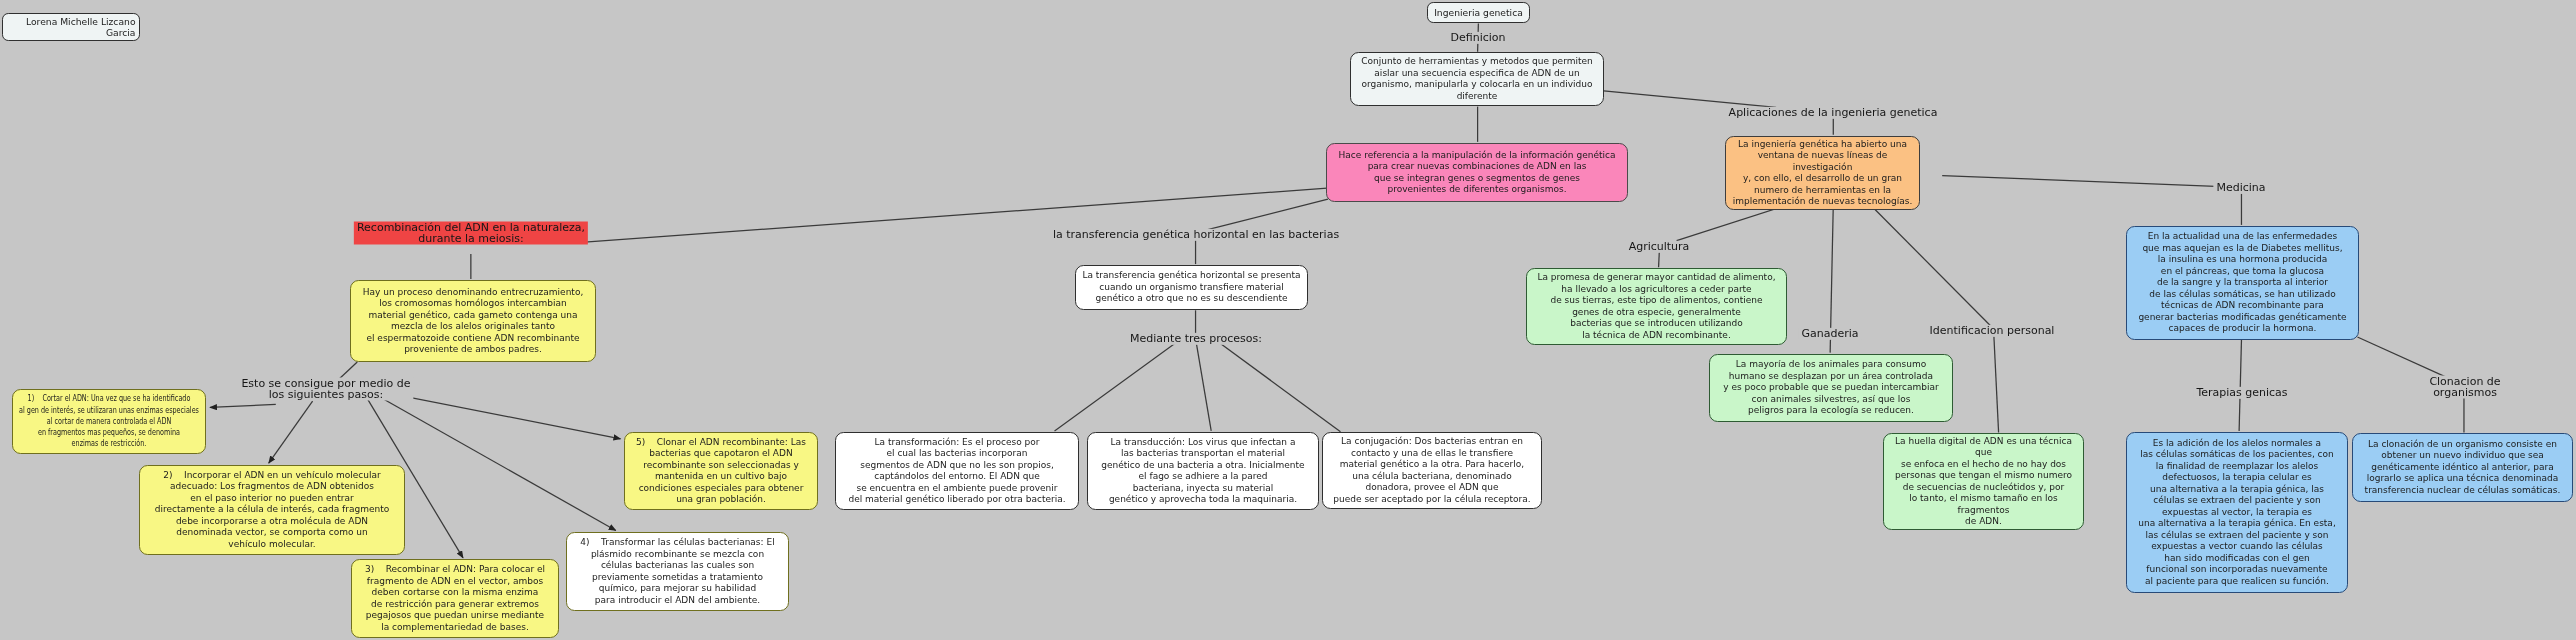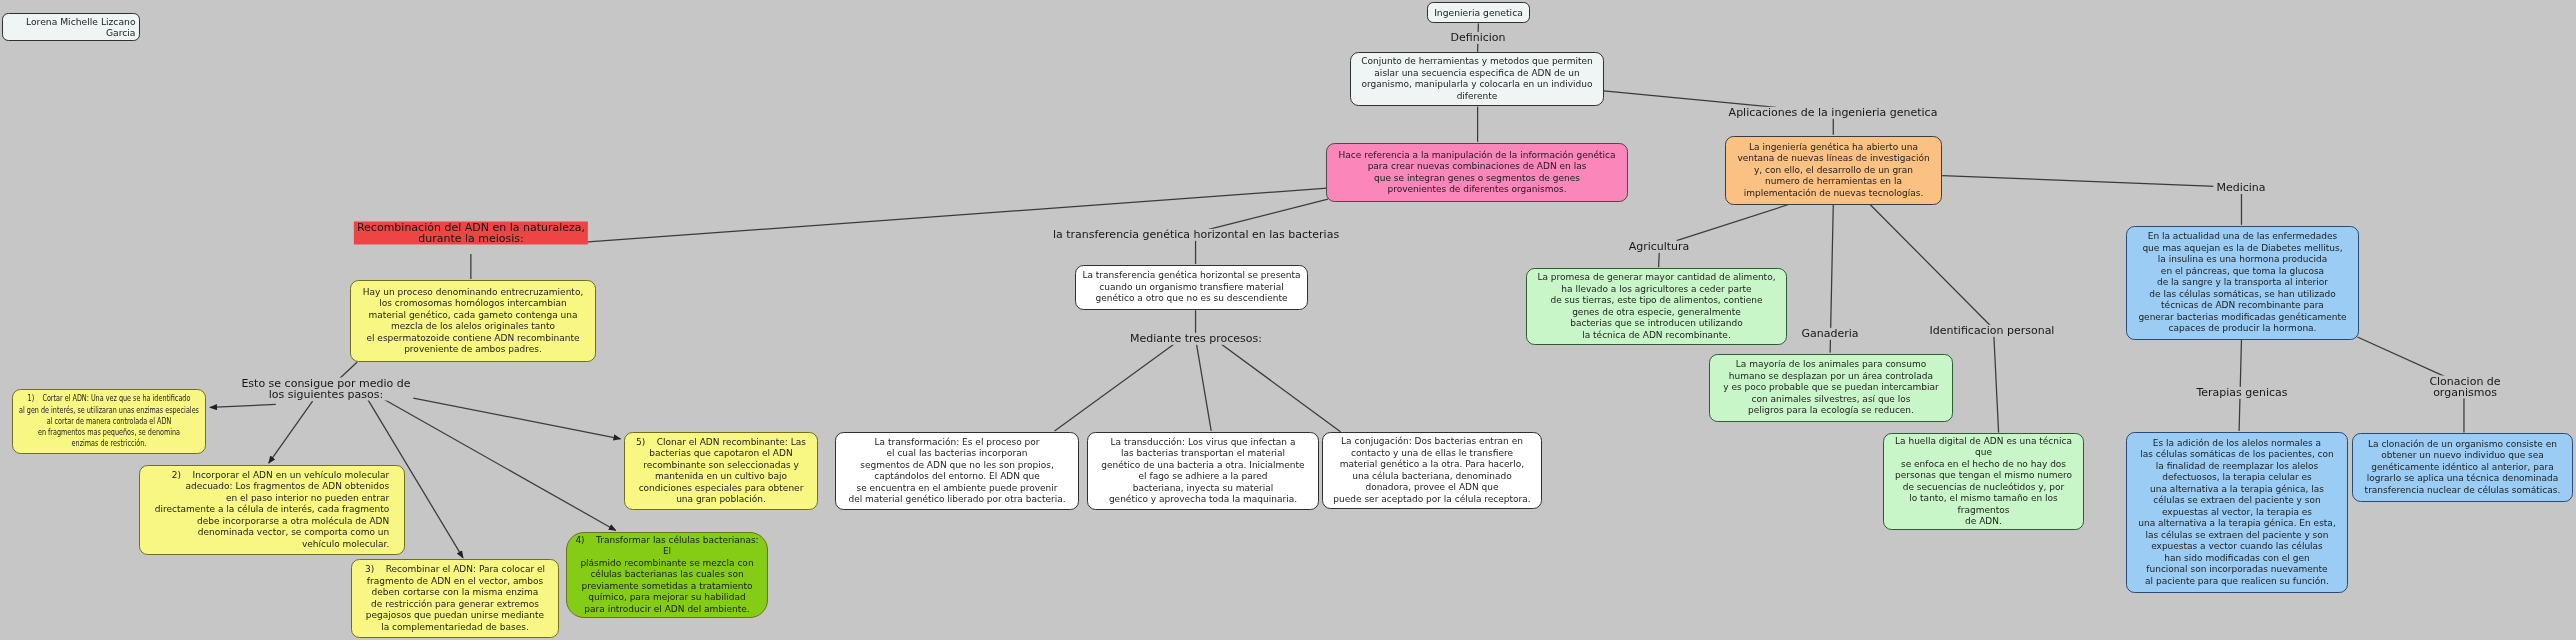--- a/index.html
+++ b/index.html
@@ -68,50 +68,50 @@
       <div class="node small" style="left: 1.6px; top: 13.3px; width: 138px; min-height: 21px; background: rgb(239, 244, 244); border-color: rgb(47, 47, 47); text-align: right;"><span class="txt">Lorena Michelle Lizcano Garcia</span></div>
       <div class="node small" style="left: 1427px; top: 2.4px; width: 103px; min-height: 21px; background: rgb(239, 244, 244); border-color: rgb(47, 47, 47);"><span class="txt">Ingenieria genetica</span></div>
       <div class="node" style="left: 1350px; top: 52px; width: 254px; min-height: 54px; background: rgb(239, 244, 244); border-color: rgb(47, 47, 47);"><span class="txt">Conjunto de herramientas y metodos que permiten
 aislar una secuencia especifica de ADN de un
 organismo, manipularla y colocarla en un individuo
 diferente</span></div>
       <div class="node" style="left: 1326px; top: 143px; width: 302px; min-height: 59px; background: rgb(250, 134, 186); border-color: rgb(74, 74, 74);"><span class="txt">Hace referencia a la manipulación de la información genética
 para crear nuevas combinaciones de ADN en las
 que se integran genes o segmentos de genes
 provenientes de diferentes organismos.</span></div>
-      <div class="node" style="left: 1725px; top: 136px; width: 217px; min-height: 69px; background: rgb(251, 193, 131); border-color: rgb(61, 61, 61);"><span class="txt">La ingeniería genética ha abierto una
+      <div class="node" style="left: 1725px; top: 136px; width: 195px; min-height: 69px; background: rgb(251, 193, 131); border-color: rgb(61, 61, 61);"><span class="txt">La ingeniería genética ha abierto una
 ventana de nuevas líneas de investigación
 y, con ello, el desarrollo de un gran
 numero de herramientas en la
 implementación de nuevas tecnologías.</span></div>
       <div class="node" style="left: 350px; top: 280px; width: 246px; min-height: 82px; background: rgb(248, 247, 132); border-color: rgb(111, 111, 30);"><span class="txt">Hay un proceso denominando entrecruzamiento,
 los cromosomas homólogos intercambian
 material genético, cada gameto contenga una
 mezcla de los alelos originales tanto
 el espermatozoide contiene ADN recombinante
 proveniente de ambos padres.</span></div>
       <div class="node narrow" style="left: 11.8px; top: 389px; width: 194px; min-height: 65px; background: rgb(248, 247, 132); border-color: rgb(111, 111, 30);"><span class="txt">1)&nbsp;&nbsp;&nbsp; Cortar el ADN: Una vez que se ha identificado
 al gen de interés, se utilizaran unas enzimas especiales
 al cortar de manera controlada el ADN
 en fragmentos mas pequeños, se denomina
 enzimas de restricción.</span></div>
-      <div class="node" style="left: 139px; top: 465px; width: 266px; min-height: 90px; background: rgb(248, 247, 132); border-color: rgb(111, 111, 30); text-align: right;"><span class="txt">2)&nbsp;&nbsp;&nbsp; Incorporar el ADN en un vehículo molecular
+      <div class="node" style="left: 139px; top: 465px; width: 266px; min-height: 90px; background: rgb(248, 247, 132); border-color: rgb(111, 111, 30);"><span class="txt">2)&nbsp;&nbsp;&nbsp; Incorporar el ADN en un vehículo molecular
 adecuado: Los fragmentos de ADN obtenidos
 en el paso interior no pueden entrar
 directamente a la célula de interés, cada fragmento
 debe incorporarse a otra molécula de ADN
 denominada vector, se comporta como un
 vehículo molecular.</span></div>
       <div class="node" style="left: 351px; top: 559px; width: 208px; min-height: 79px; background: rgb(248, 247, 132); border-color: rgb(111, 111, 30);"><span class="txt">3)&nbsp;&nbsp;&nbsp; Recombinar el ADN: Para colocar el
 fragmento de ADN en el vector, ambos
 deben cortarse con la misma enzima
 de restricción para generar extremos
 pegajosos que puedan unirse mediante
 la complementariedad de bases.</span></div>
-      <div class="node" style="left: 566px; top: 532px; width: 202px; min-height: 79px; background: #84cc16; border-color: rgb(111, 111, 30); border-radius: 18px;"><span class="txt">4)&nbsp;&nbsp;&nbsp; Transformar las células bacterianas: El
+      <div class="node" style="left: 566px; top: 532px; width: 223px; min-height: 79px; background: #ffffff; border-color: rgb(111, 111, 30);"><span class="txt">4)&nbsp;&nbsp;&nbsp; Transformar las células bacterianas: El
 plásmido recombinante se mezcla con
 células bacterianas las cuales son
 previamente sometidas a tratamiento
 químico, para mejorar su habilidad
 para introducir el ADN del ambiente.</span></div>
       <div class="node" style="left: 624px; top: 432px; width: 194px; min-height: 78px; background: rgb(248, 247, 132); border-color: rgb(111, 111, 30);"><span class="txt">5)&nbsp;&nbsp;&nbsp; Clonar el ADN recombinante: Las
 bacterias  que capotaron el ADN
 recombinante son seleccionadas y
 mantenida en un cultivo bajo
 condiciones especiales para obtener

